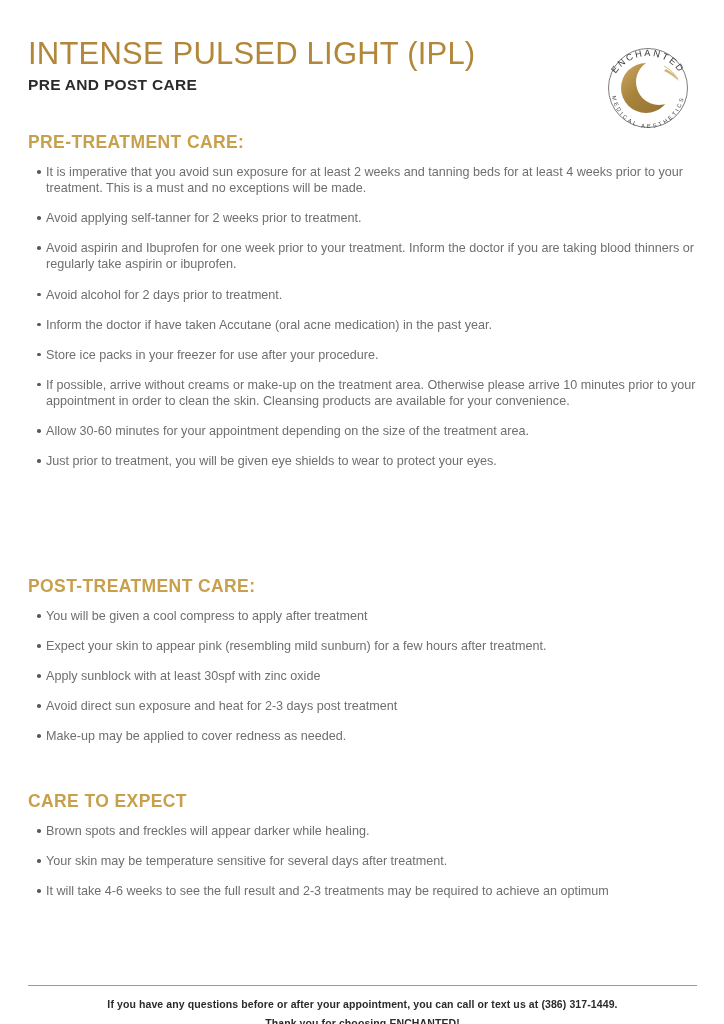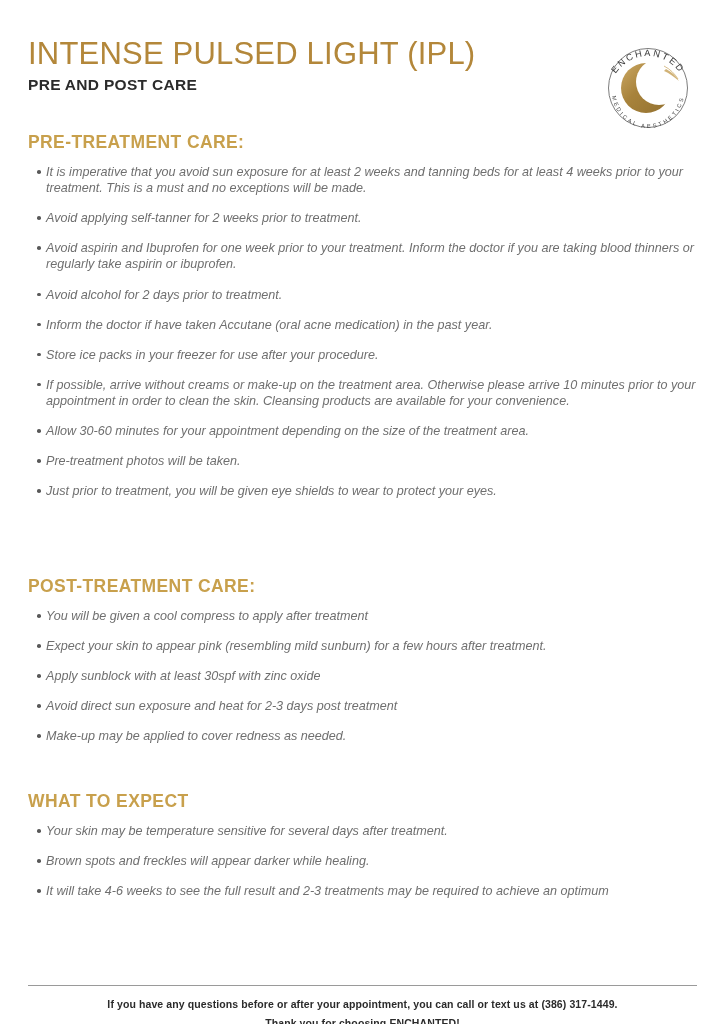--- a/index.html
+++ b/index.html
@@ -66,21 +66,20 @@
     margin: 0 0 11px 0;
   }
   .bullets { margin: 0; padding: 0; list-style: none; }
   .bullet {
     position: relative;
     padding-left: 18px;
     font-size: 12.6px;
     line-height: 1.28;
     color: #6f6f6f;
     margin-bottom: 14px;
-    font-style: italic;
   }
   .bullet:last-child { margin-bottom: 0; }
   .bullet .dot {
     position: absolute;
     left: 9px;
     top: 6px;
     width: 3.6px;
     height: 3.6px;
     border-radius: 50%;
     background: #595959;
@@ -187,24 +186,20 @@
       <li class="bullet">
         <span class="dot"></span>
         <span>If possible, arrive without creams or make-up on the treatment area. Otherwise please arrive 10 minutes prior to your appointment in order to clean the skin. Cleansing products are available for your convenience.</span>
       </li>
       <li class="bullet">
         <span class="dot"></span>
         <span>Allow 30-60 minutes for your appointment depending on the size of the treatment area.</span>
       </li>
       <li class="bullet">
         <span class="dot"></span>
-        <span>Pre-treatment photos will be taken.</span>
-      </li>
-      <li class="bullet">
-        <span class="dot"></span>
         <span>Just prior to treatment, you will be given eye shields to wear to protect your eyes.</span>
       </li>
     </ul>
   </div>
 
   <div class="section" id="sec-post">
     <h3 class="section-heading">POST-TREATMENT CARE:</h3>
     <ul class="bullets">
       <li class="bullet">
         <span class="dot"></span>
@@ -223,29 +218,29 @@
         <span>Avoid direct sun exposure and heat for 2-3 days post treatment</span>
       </li>
       <li class="bullet">
         <span class="dot"></span>
         <span>Make-up may be applied to cover redness as needed.</span>
       </li>
     </ul>
   </div>
 
   <div class="section" id="sec-expect">
-    <h3 class="section-heading">WHAT TO EXPECT</h3>
+    <h3 class="section-heading">CARE TO EXPECT</h3>
     <ul class="bullets">
       <li class="bullet">
         <span class="dot"></span>
+        <span>Brown spots and freckles will appear darker while healing.</span>
+      </li>
+      <li class="bullet">
+        <span class="dot"></span>
         <span>Your skin may be temperature sensitive for several days after treatment.</span>
-      </li>
-      <li class="bullet">
-        <span class="dot"></span>
-        <span>Brown spots and freckles will appear darker while healing.</span>
       </li>
       <li class="bullet">
         <span class="dot"></span>
         <span>It will take 4-6 weeks to see the full result and 2-3 treatments may be required to achieve an optimum</span>
       </li>
     </ul>
   </div>
 
   <div class="footer">
     <div class="footer-rule"></div>

